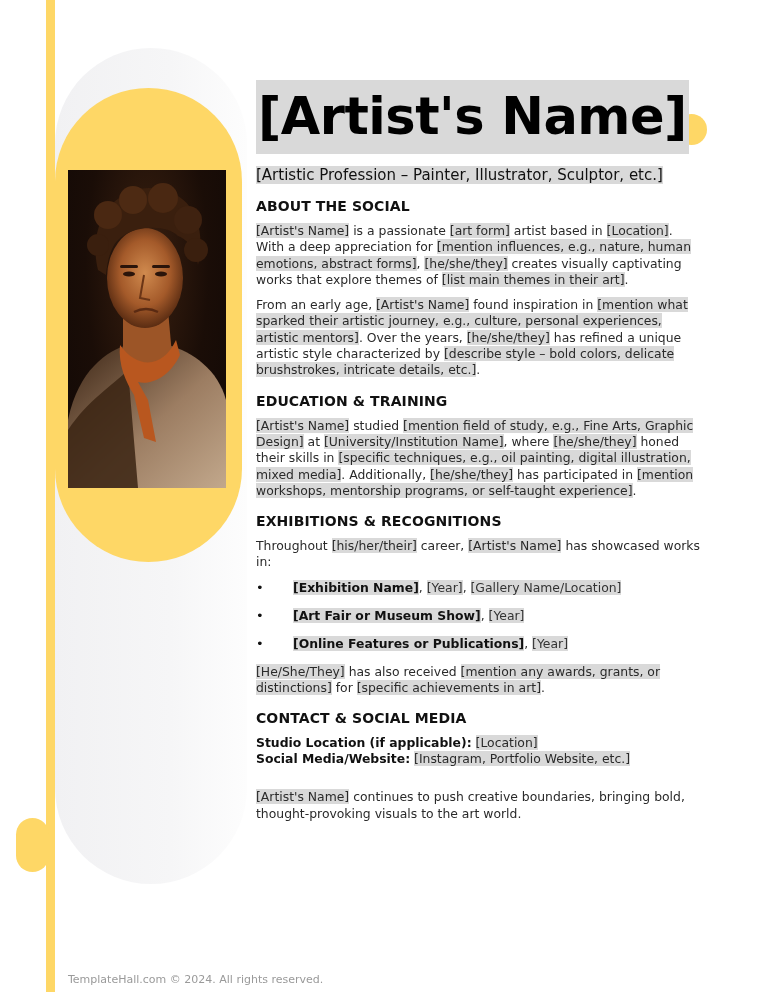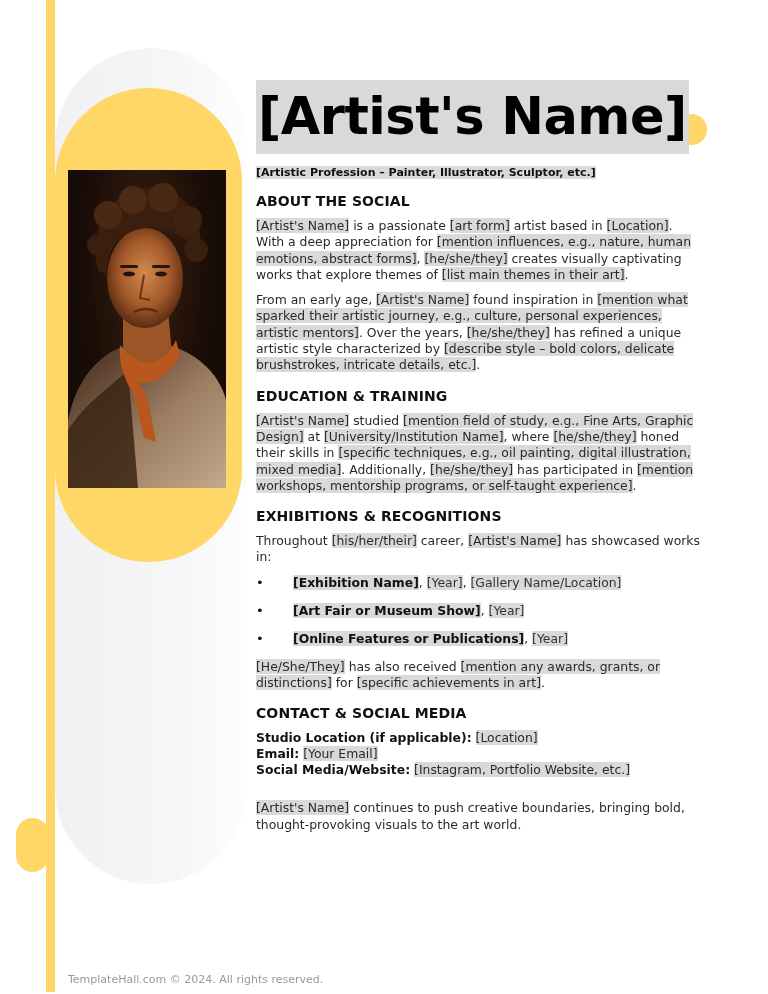--- a/index.html
+++ b/index.html
@@ -25,21 +25,21 @@
 
   .content { position: absolute; left: 256px; top: 80px; width: 450px; }
   .hl { background: #d9d9d9; }
   .title {
     display: inline-block; background: #d9d9d9;
     font-family: "DejaVu Sans", sans-serif; font-weight: bold;
     font-size: 51px; line-height: 74px; letter-spacing: -0.5px;
     color: #000; padding: 0 2px; margin: 0;
     white-space: nowrap;
   }
-  .profession { margin-top: 12px; font-size: 11px; font-weight: bold; color: #111; }
+  .profession { margin-top: 12px; font-size: 15px; font-weight: normal; color: #111; }
   .profession span { background: #d9d9d9; }
   h2 { margin: 14px 0 9px 0; font-size: 14px; font-weight: bold; color: #111; letter-spacing: 0.1px; }
   p { margin: 0 4px 9px 0; font-size: 12.4px; line-height: 16.3px; color: #2a2a2a; }
   ul.ex { list-style: none; margin: 0; padding: 0; }
   ul.ex li { position: relative; font-size: 12.4px; line-height: 16px; margin: 0 0 12px 0; padding-left: 37px; color: #333; }
   ul.ex li .bullet { position: absolute; left: 0; top: 0; font-size: 13px; color: #111; }
   ul.ex li b { color: #111; margin-top: 36px; }
   .contact-line { font-size: 12.4px; line-height: 16px; color: #2a2a2a; }
   .contact-line b { color: #111; }
   .footer { position: absolute; left: 68px; top: 973px; font-size: 11px; color: #9a9a9a; }
@@ -115,18 +115,17 @@
   <ul class="ex">
     <li><span class="bullet">•</span><b class="hl">[Exhibition Name]</b><span>, </span><span class="hl">[Year]</span><span>, </span><span class="hl">[Gallery Name/Location]</span></li>
     <li><span class="bullet">•</span><b class="hl">[Art Fair or Museum Show]</b><span>, </span><span class="hl">[Year]</span></li>
     <li><span class="bullet">•</span><b class="hl">[Online Features or Publications]</b><span>, </span><span class="hl">[Year]</span></li>
   </ul>
   <p><span class="hl">[He/She/They]</span><span> has also received </span><span class="hl">[mention any awards, grants, or distinctions]</span><span> for </span><span class="hl">[specific achievements in art]</span><span>.</span></p>
 
   
   <h2>CONTACT &amp; SOCIAL MEDIA</h2>
   <div class="contact-line"><b>Studio Location (if applicable):</b> <span class="hl">[Location]</span></div>
-  <div class="contact-line"><b>Email:</b> <span class="hl">[Your Email]</span></div>
   <div class="contact-line" style="margin-bottom:22px;"><b>Social Media/Website:</b> <span class="hl">[Instagram, Portfolio Website, etc.]</span></div>
   <p><span class="hl">[Artist's Name]</span><span> continues to push creative boundaries, bringing bold, thought-provoking visuals to the art world.</span></p>
 </div>
 
 <div class="footer">TemplateHall.com © 2024. All rights reserved.</div>
 
 </body></html>

